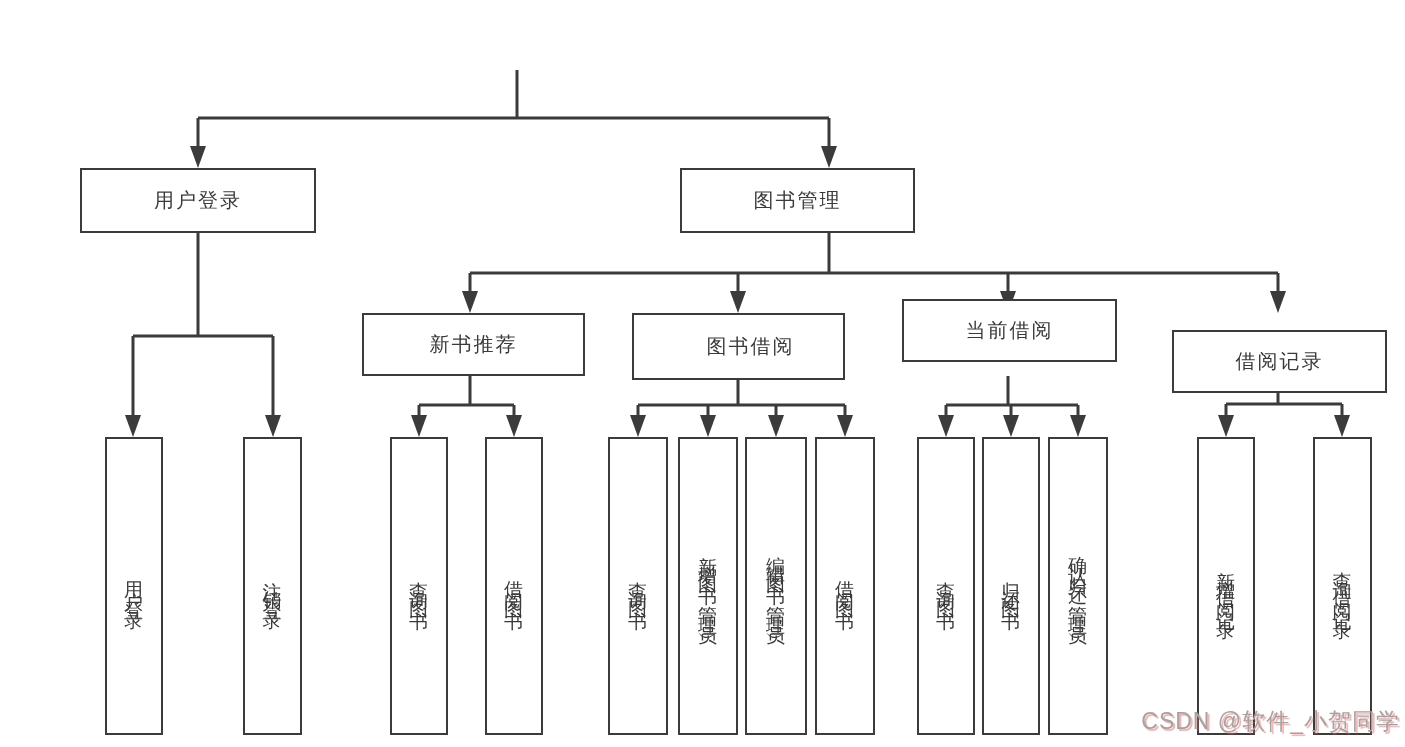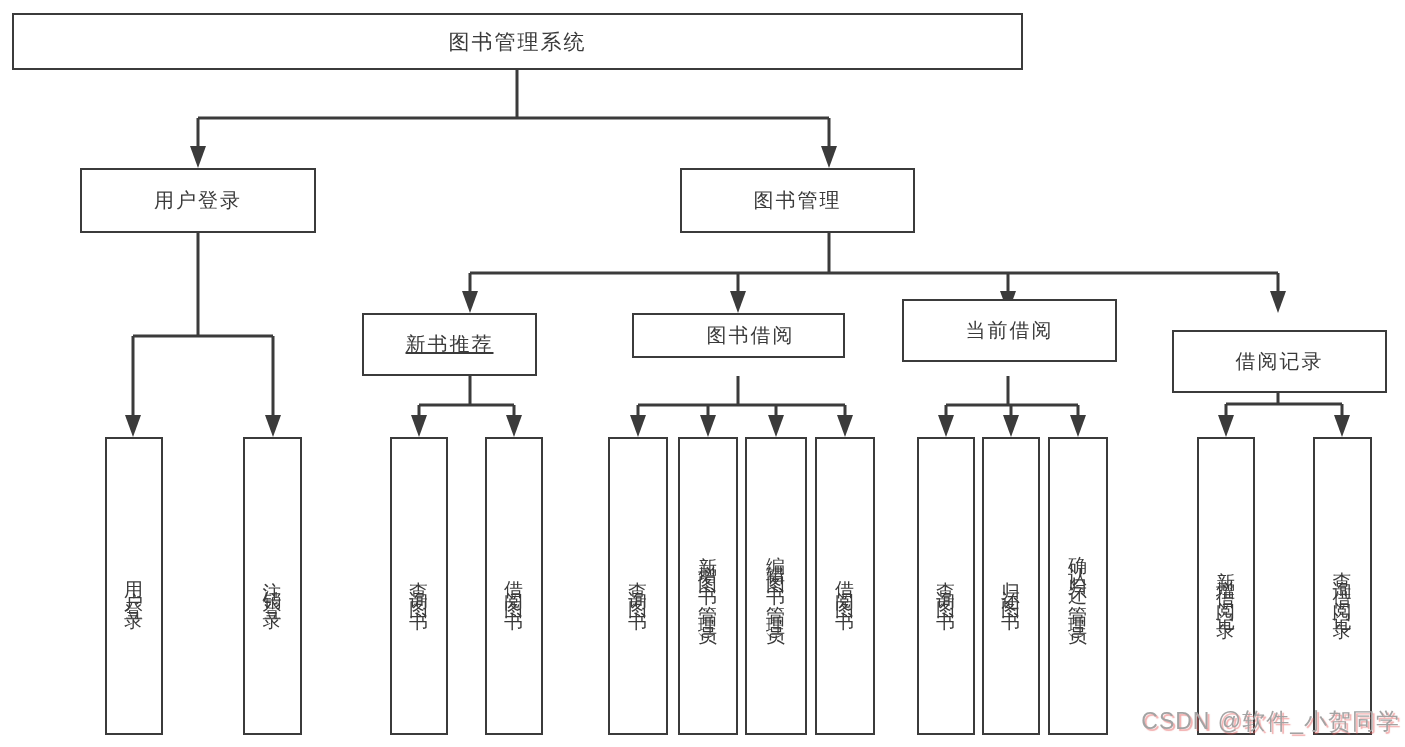--- a/index.html
+++ b/index.html
@@ -76,27 +76,26 @@
       <polygon points="768,415 784,415 776,437"></polygon>
       <polygon points="837,415 853,415 845,437"></polygon>
       <polygon points="938,415 954,415 946,437"></polygon>
       <polygon points="1003,415 1019,415 1011,437"></polygon>
       <polygon points="1070,415 1086,415 1078,437"></polygon>
       <polygon points="1218,415 1234,415 1226,437"></polygon>
       <polygon points="1334,415 1350,415 1342,437"></polygon>
     </g>
   </svg>
 
-  <div class="node lv1" style="left:12px; top:13px; width:1011px; height:57px;">图书管理系统</div>
 
   <div class="node lv2" style="left:80px; top:168px; width:236px; height:65px;">用户登录</div>
   <div class="node lv2" style="left:680px; top:168px; width:235px; height:65px;">图书管理</div>
 
-  <div class="node lv3" style="left:362px; top:313px; width:175px; height:63px;text-decoration:underline;">新书推荐</div>
-  <div class="node lv3" style="left:632px; top:313px; width:213px; height:45px;padding-left:24px;">图书借阅</div>
+  <div class="node lv3" style="left:362px; top:313px; width:223px; height:63px;">新书推荐</div>
+  <div class="node lv3" style="left:632px; top:313px; width:213px; height:67px;padding-left:24px;">图书借阅</div>
   <div class="node lv3" style="left:902px; top:299px; width:215px; height:63px;">当前借阅</div>
   <div class="node lv3" style="left:1172px; top:313px; width:215px; height:63px;margin-top:17px;">借阅记录</div>
 
   <div class="node leaf" style="left:105px; top:437px; width:58px; height:298px;">用户登录</div>
   <div class="node leaf" style="left:243px; top:437px; width:59px; height:298px;">注销登录</div>
 
   <div class="node leaf" style="left:390px; top:437px; width:58px; height:298px;">查询图书</div>
   <div class="node leaf" style="left:485px; top:437px; width:58px; height:298px;">借阅图书</div>
 
   <div class="node leaf" style="left:608px; top:437px; width:60px; height:298px;">查询图书</div>

